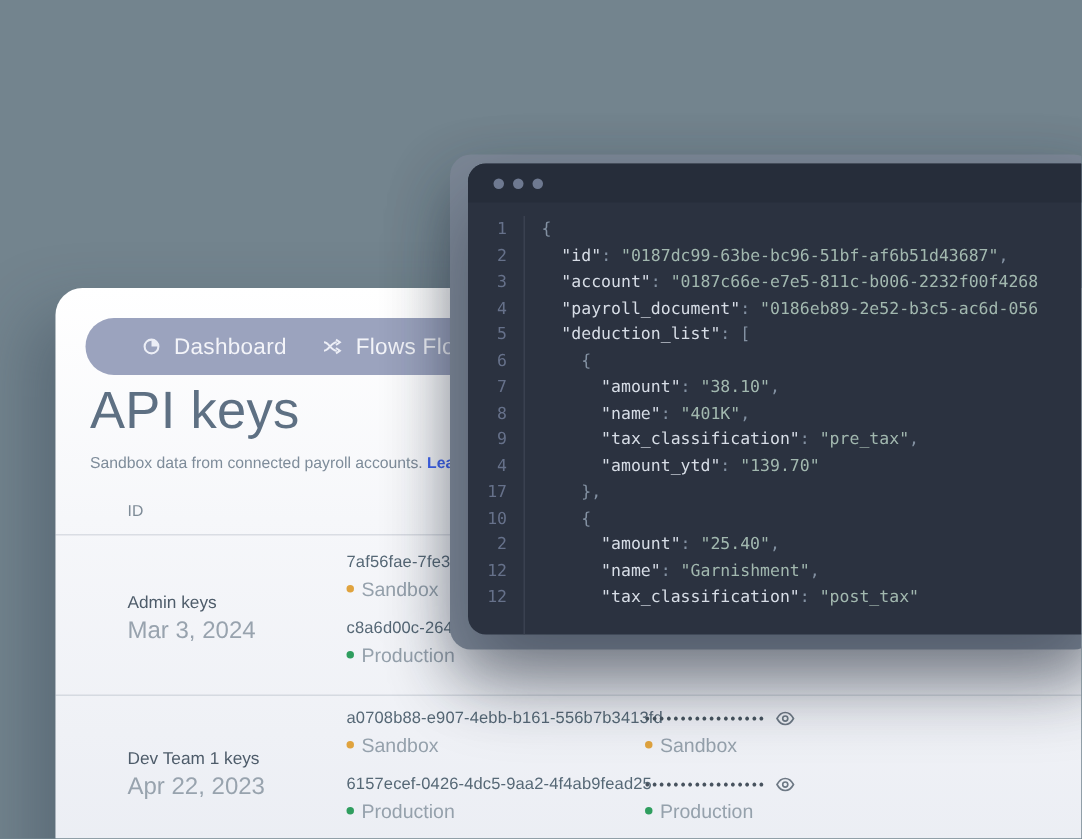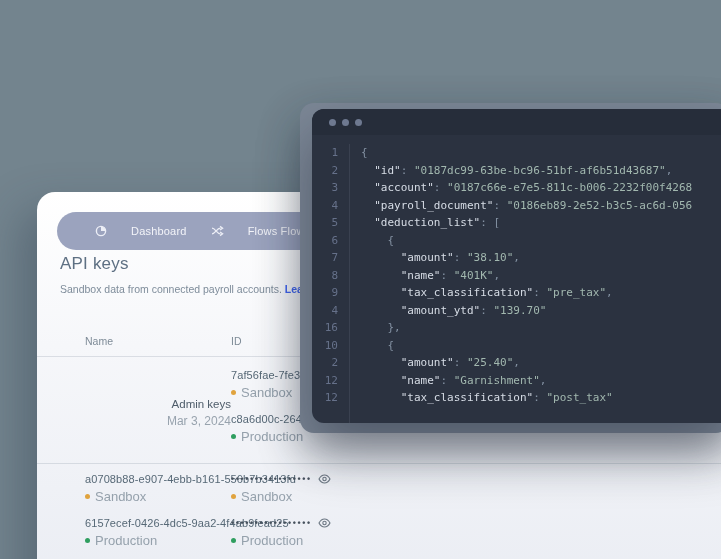--- a/index.html
+++ b/index.html
@@ -15,37 +15,37 @@
     position:absolute;left:37px;top:192px;width:723px;height:440px;
     border-radius:18px;
     background:linear-gradient(180deg,#ffffff 0%,#f6f7fa 35%,#e8ebf2 100%);
     box-shadow:-16px 18px 44px rgba(42,56,74,.34);
   }
   .pill{
     position:absolute;left:20px;top:20px;width:600px;height:38px;
     border-radius:19px;background:#9ba3be;
     display:flex;align-items:center;gap:24px;padding-left:38px;
   }
-  .nav-item{display:flex;align-items:center;gap:24px;color:#f3f4f9;font-size:11px;letter-spacing:.2px;cursor:default;}
+  .nav-item{display:flex;align-items:center;gap:9px;color:#f3f4f9;font-size:15px;letter-spacing:.2px;cursor:default;}
   .nav-item svg{display:block;}
   .page-head{position:absolute;left:23px;top:62px;}
-  .page-head h1{margin:0;font-size:17px;font-weight:500;color:#5e7083;letter-spacing:.2px;}
+  .page-head h1{margin:0;font-size:35px;font-weight:500;color:#5e7083;letter-spacing:.2px;}
   .page-head .sub{margin:9px 0 0 0;font-size:10.5px;color:#7e8c9a;}
   .page-head .sub a{color:#3e63f2;text-decoration:none;font-weight:600;}
 
   .table{position:absolute;left:0;top:135px;right:0;}
   .thead,.row{display:grid;grid-template-columns:146px 199px 1fr;padding-left:48px;}
   .thead{font-size:10.5px;color:#7e8b97;padding-top:8px;padding-bottom:9px;}
   .row{border-top:1px solid rgba(120,132,150,.22);}
   .row-admin{padding-top:12px;padding-bottom:6px;}
   .row-mid{padding-top:9px;padding-bottom:6px;}
   .row-last{padding-top:12px;padding-bottom:14px;}
-  .namecell{align-self:center;text-align:right;}
+  .namecell{align-self:center;}
   .key-name{font-size:11.5px;color:#4e5c6a;}
-  .key-date{font-size:12px;color:#98a3ae;margin-top:4px;}
+  .key-date{font-size:16px;color:#98a3ae;margin-top:4px;}
   .id-entry{margin-bottom:13px;}
   .id-text{font-size:11px;color:#566876;letter-spacing:.1px;white-space:nowrap;}
   .badge{display:flex;align-items:center;gap:5px;margin-top:4px;}
   .badge .dot{width:5px;height:5px;border-radius:50%;}
   .badge .lbl{font-size:13px;color:#95a1ac;}
   .secret-entry{margin-bottom:13px;}
   .secret-line{display:flex;align-items:center;gap:6px;}
   .mask{font-size:9px;letter-spacing:1.6px;color:#47525e;font-weight:700;line-height:12px;}
   .eye{display:block;}
 
@@ -117,21 +117,20 @@
     <header class="page-head">
       <h1>API keys</h1>
       <p class="sub">
         <span>Sandbox data from connected payroll accounts.</span>
         <a href="#">Learn more</a>
       </p>
     </header>
 
     <div class="table">
       <div class="thead">
-        <div>Name</div>
         <div>ID</div>
         <div></div>
       </div>
       <div id="rows">
           <div class="row row-admin">
             <div class="namecell">
               <div class="key-name">Admin keys</div>
               <div class="key-date">Mar 3, 2024</div>
             </div>
             <div>
@@ -146,20 +145,24 @@
                 <div class="id-text">c8a6d00c-2645-4aa</div>
                 <div class="badge">
                   <span class="dot" style="background: rgb(47, 158, 95);"></span>
                   <span class="lbl">Production</span>
                 </div>
               </div>
             </div>
             <div></div>
           </div>
           <div class="row row-mid">
+            <div class="namecell">
+              <div class="key-name">Dev Team 1 keys</div>
+              <div class="key-date">Apr 22, 2023</div>
+            </div>
             <div>
               <div class="id-entry">
                 <div class="id-text">a0708b88-e907-4ebb-b161-556b7b3413fd</div>
                 <div class="badge">
                   <span class="dot" style="background: rgb(224, 163, 62);"></span>
                   <span class="lbl">Sandbox</span>
                 </div>
               </div>
               <div class="id-entry">
                 <div class="id-text">6157ecef-0426-4dc5-9aa2-4f4ab9fead25</div>
@@ -220,21 +223,21 @@
           <div>1</div>
           <div>2</div>
           <div>3</div>
           <div>4</div>
           <div>5</div>
           <div>6</div>
           <div>7</div>
           <div>8</div>
           <div>9</div>
           <div>4</div>
-          <div>16</div>
+          <div>17</div>
           <div>10</div>
           <div>2</div>
           <div>12</div>
           <div>12</div>
         </div>
       <div class="codecol" id="code"><div><span class="seg-p">{</span></div><div><span class="seg-k">  "id"</span><span class="seg-p">: </span><span class="seg-s">"0187dc99-63be-bc96-51bf-af6b51d43687"</span><span class="seg-p">,</span></div><div><span class="seg-k">  "account"</span><span class="seg-p">: </span><span class="seg-s">"0187c66e-e7e5-811c-b006-2232f00f4268</span></div><div><span class="seg-k">  "payroll_document"</span><span class="seg-p">: </span><span class="seg-s">"0186eb89-2e52-b3c5-ac6d-056</span></div><div><span class="seg-k">  "deduction_list"</span><span class="seg-p">: [</span></div><div><span class="seg-p">    {</span></div><div><span class="seg-k">      "amount"</span><span class="seg-p">: </span><span class="seg-s">"38.10"</span><span class="seg-p">,</span></div><div><span class="seg-k">      "name"</span><span class="seg-p">: </span><span class="seg-s">"401K"</span><span class="seg-p">,</span></div><div><span class="seg-k">      "tax_classification"</span><span class="seg-p">: </span><span class="seg-s">"pre_tax"</span><span class="seg-p">,</span></div><div><span class="seg-k">      "amount_ytd"</span><span class="seg-p">: </span><span class="seg-s">"139.70"</span></div><div><span class="seg-p">    },</span></div><div><span class="seg-p">    {</span></div><div><span class="seg-k">      "amount"</span><span class="seg-p">: </span><span class="seg-s">"25.40"</span><span class="seg-p">,</span></div><div><span class="seg-k">      "name"</span><span class="seg-p">: </span><span class="seg-s">"Garnishment"</span><span class="seg-p">,</span></div><div><span class="seg-k">      "tax_classification"</span><span class="seg-p">: </span><span class="seg-s">"post_tax"</span></div></div>
     </div>
   </section>
 
 </div>

